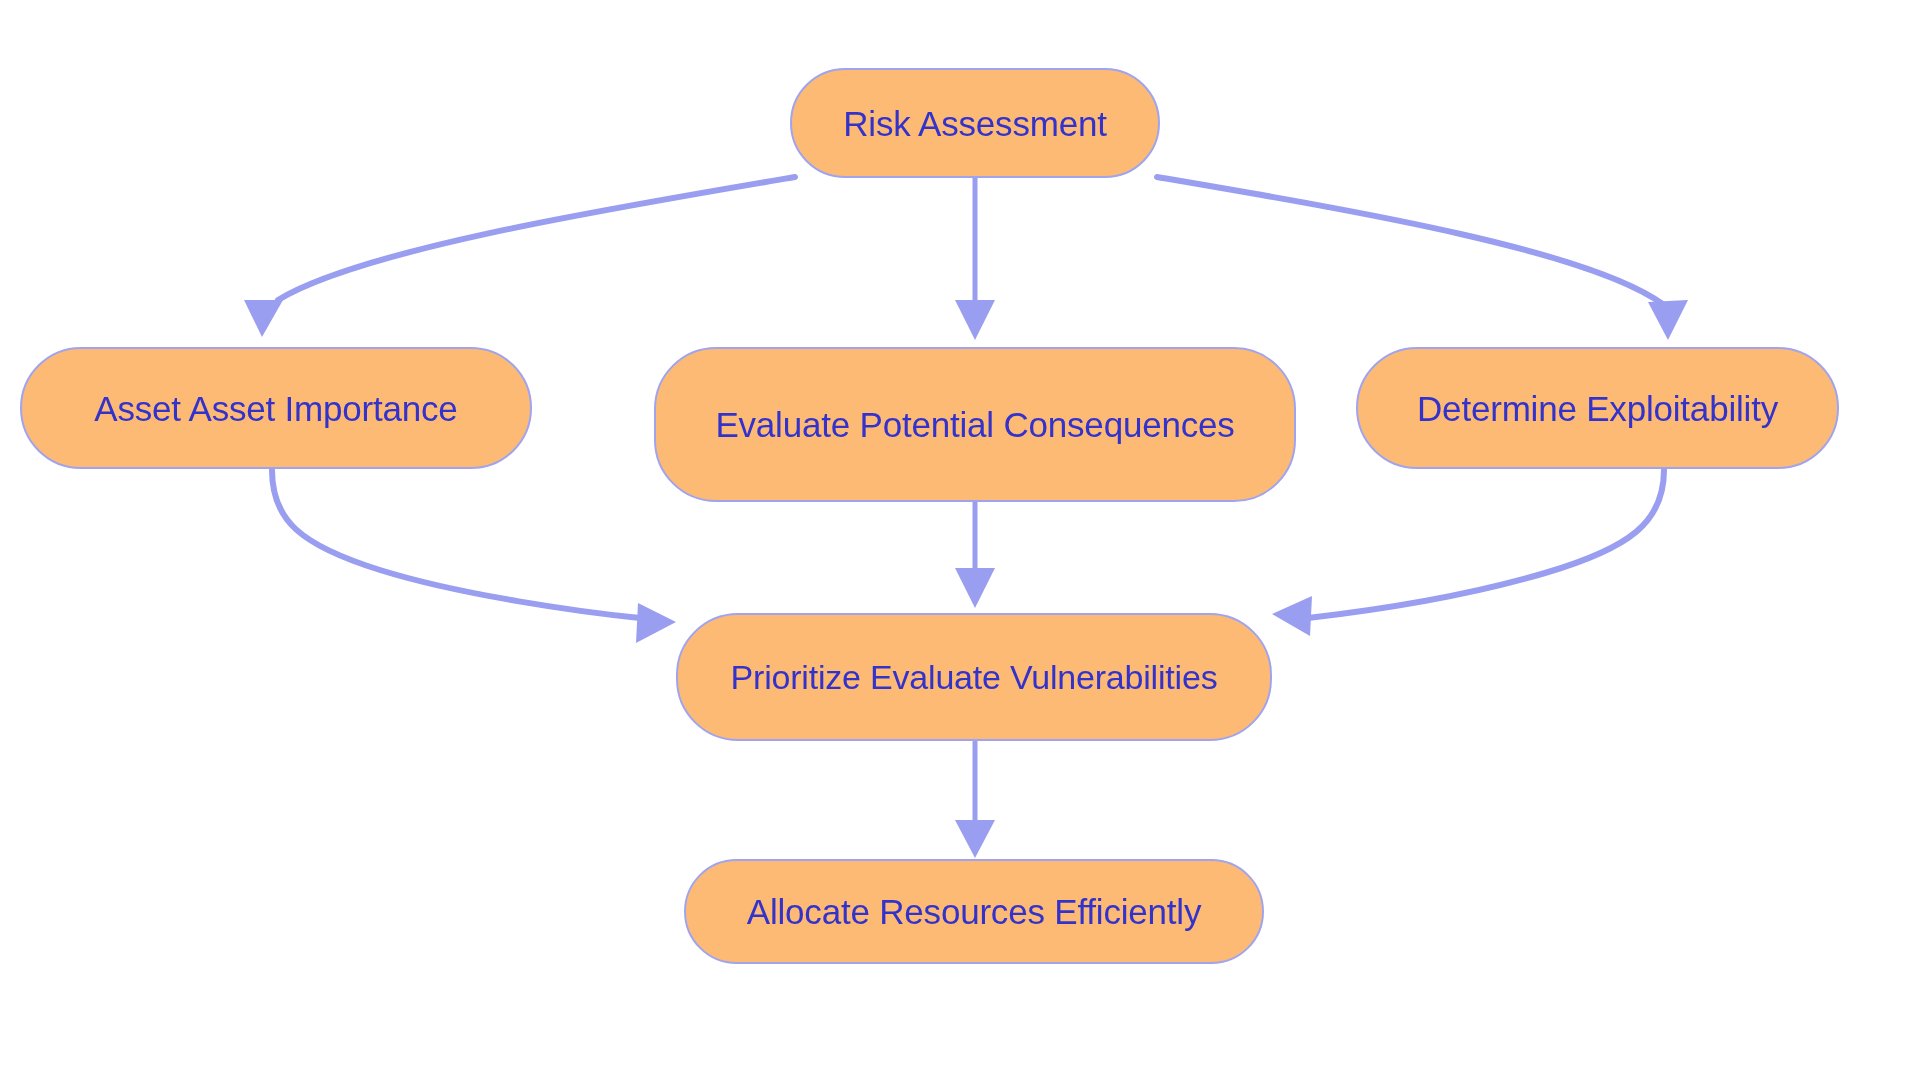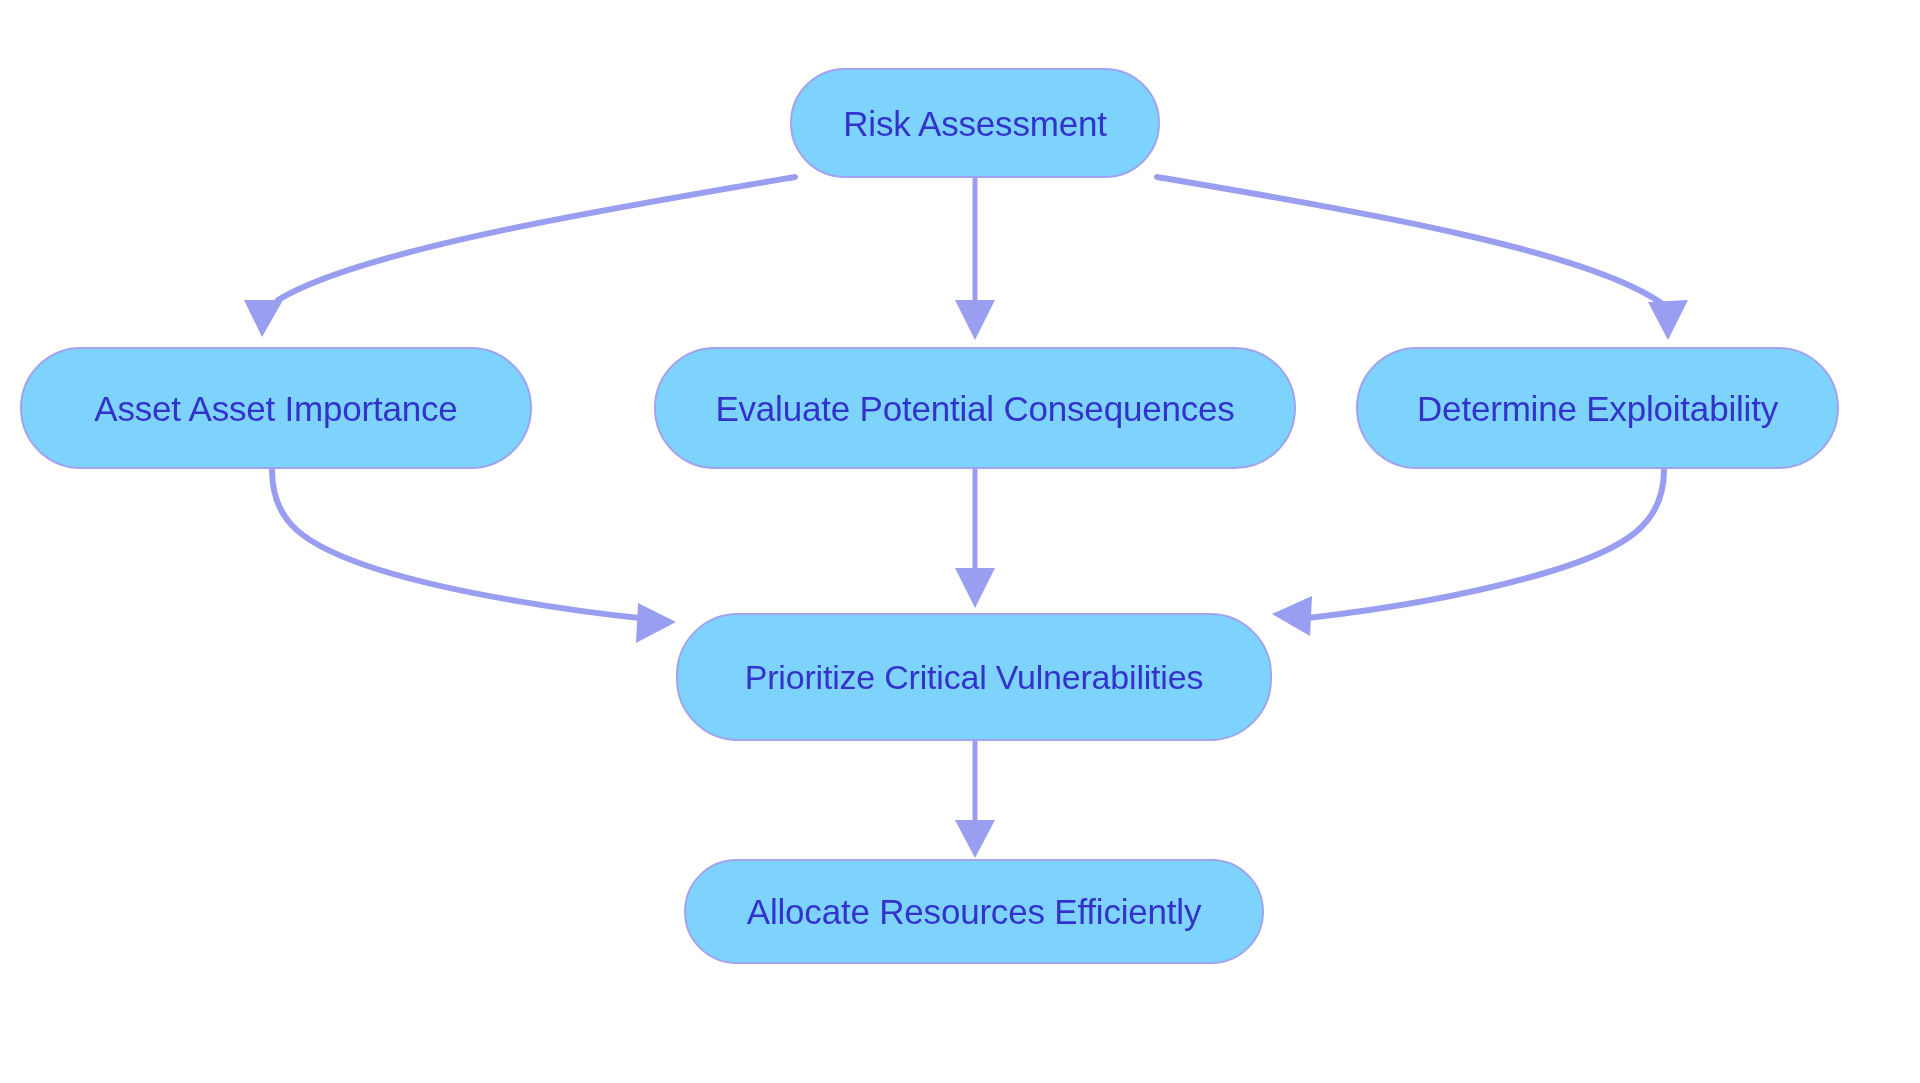--- a/index.html
+++ b/index.html
@@ -27,38 +27,38 @@
     width: 1920px;
     height: 1083px;
     pointer-events: none;
   }
   .node {
     position: absolute;
     box-sizing: border-box;
     display: flex;
     align-items: center;
     justify-content: center;
-    background: #7dd3fc;
+    background: #fdba74;
     border: 2px solid #a0a4ef;
     border-radius: 62px;
     color: #3333cc;
     font-family: "Liberation Sans", sans-serif;
     font-weight: 400;
     white-space: nowrap;
     letter-spacing: -0.2px;
   }
   .node-label {
     color: #3333cc;
     font-size: 35px;
     line-height: 1;
     text-align: center;
   }
   #node-risk-assessment   { left: 790px;  top: 68px;  width: 370px; height: 110px; border-radius: 55px; }
   #node-assess-asset      { left: 20px;   top: 347px; width: 512px; height: 122px; }
-  #node-evaluate-conseq   { left: 654px;  top: 347px; width: 642px; height: 122px; }
+  #node-evaluate-conseq   { left: 654px;  top: 347px; width: 642px; height: 155px; }
   #node-determine-exploit { left: 1356px; top: 347px; width: 483px; height: 122px; }
   #node-prioritize-vulns  { left: 676px;  top: 613px; width: 596px; height: 128px; }
   #node-allocate-res      { left: 684px;  top: 859px; width: 580px; height: 105px; }
 
   #node-prioritize-vulns .node-label { font-size: 34px; }
 </style>
 </head>
 <body>
 
 <div id="diagram-root">
@@ -111,20 +111,20 @@
 
   <div class="node" id="node-evaluate-conseq">
     <span class="node-label">Evaluate Potential Consequences</span>
   </div>
 
   <div class="node" id="node-determine-exploit">
     <span class="node-label">Determine Exploitability</span>
   </div>
 
   <div class="node" id="node-prioritize-vulns">
-    <span class="node-label">Prioritize Critical Vulnerabilities</span>
+    <span class="node-label">Prioritize Evaluate Vulnerabilities</span>
   </div>
 
   <div class="node" id="node-allocate-res">
     <span class="node-label">Allocate Resources Efficiently</span>
   </div>
 
 </div>
 
 </body></html>

